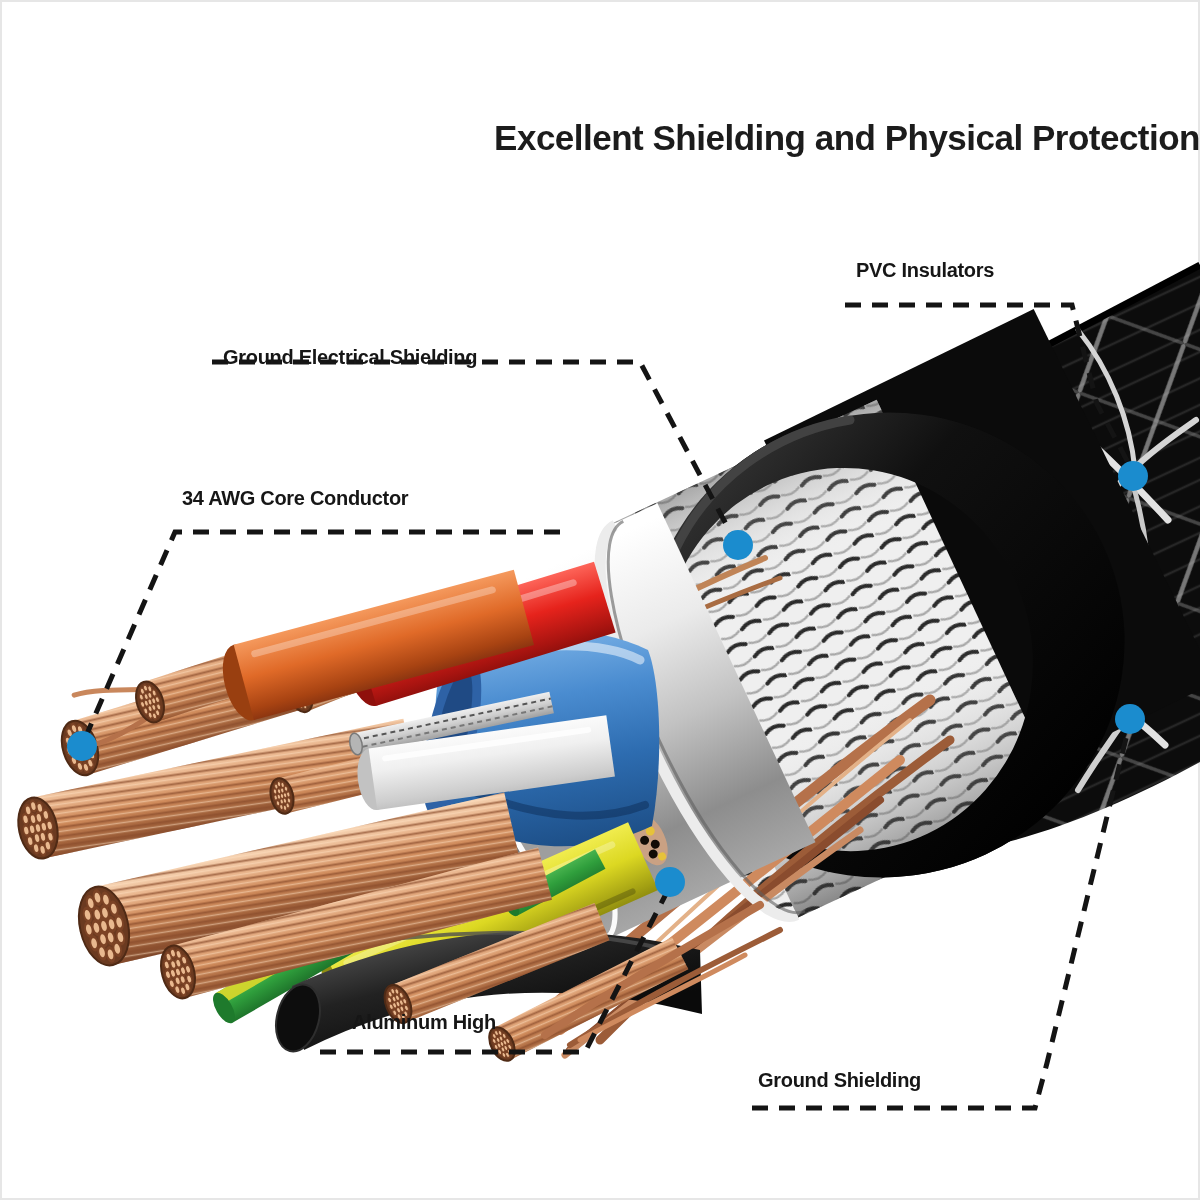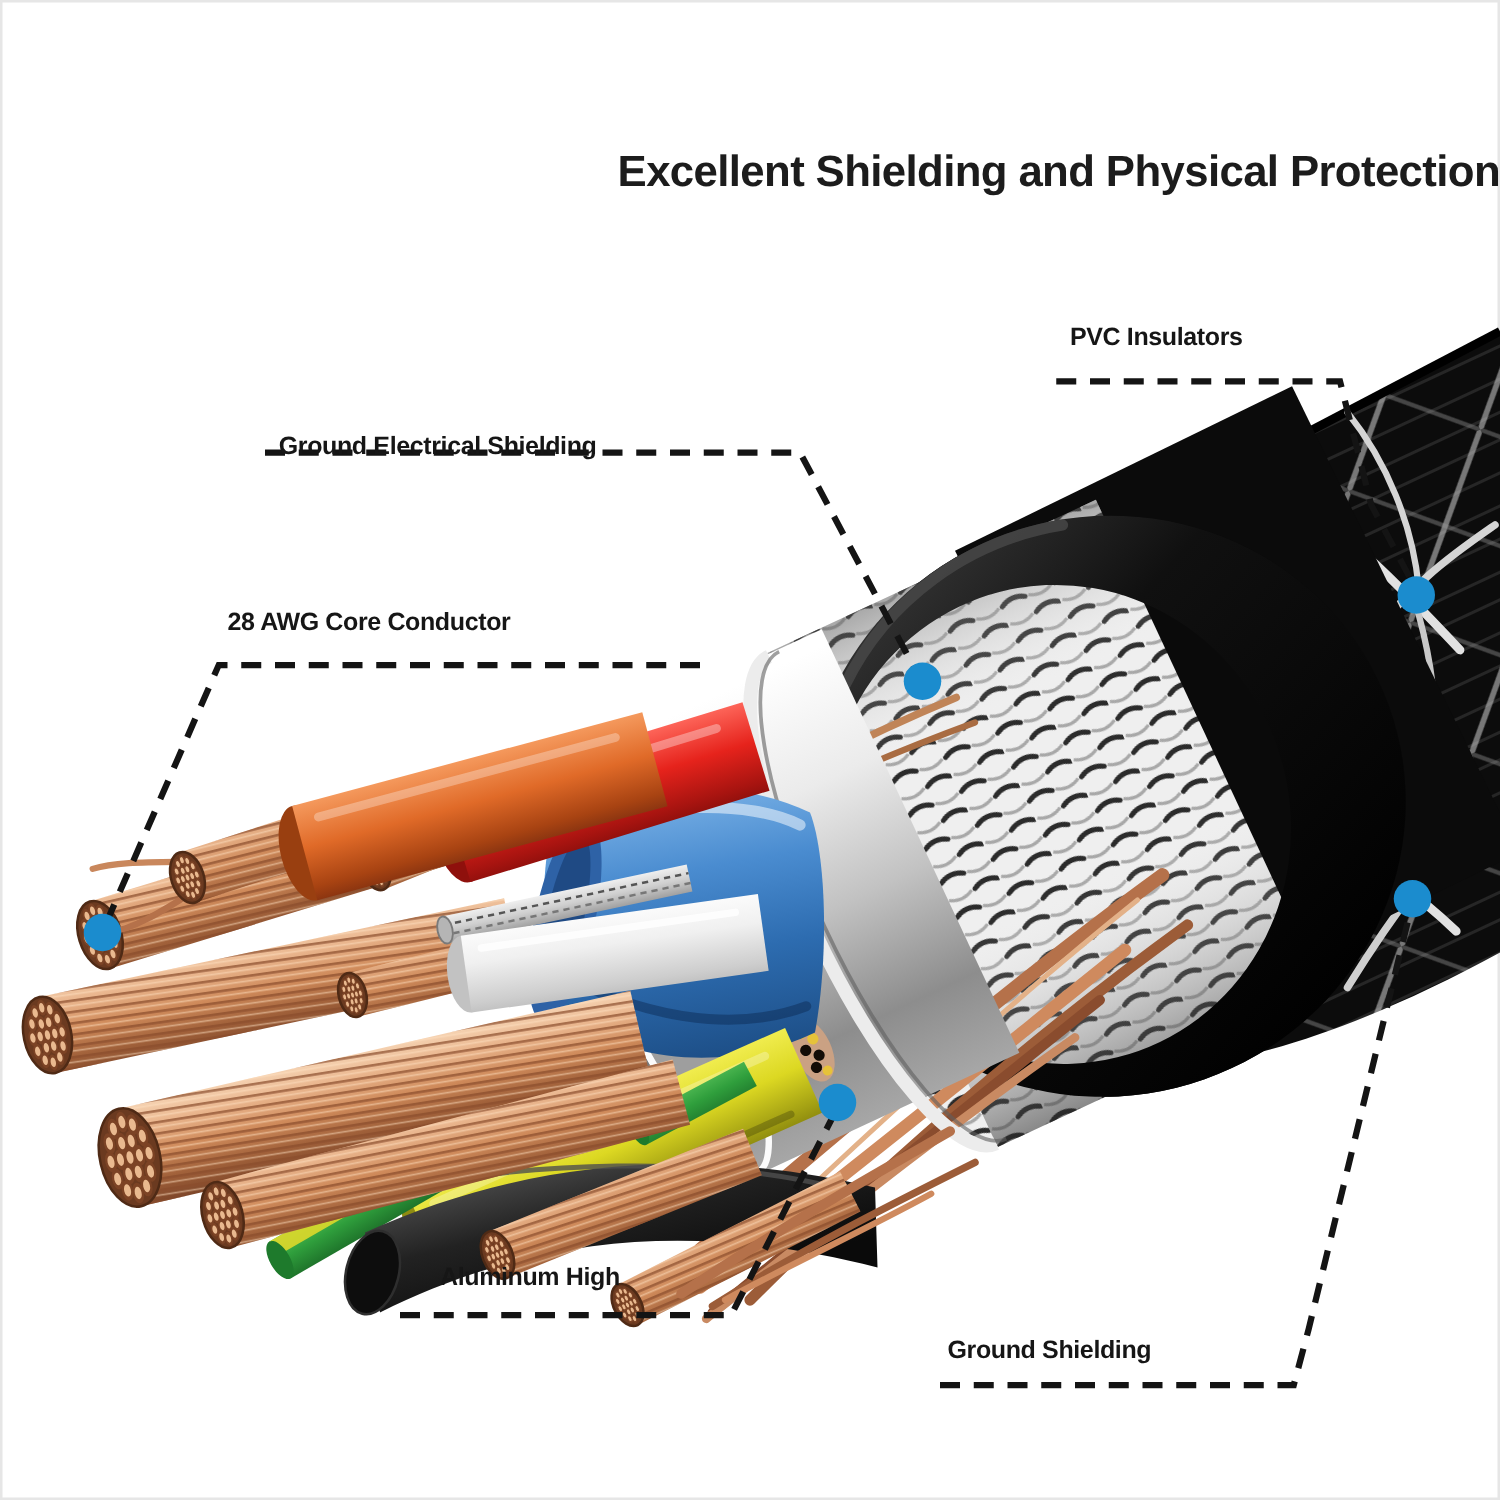--- a/index.html
+++ b/index.html
@@ -358,17 +358,17 @@
   <circle cx="1133" cy="476" r="15" fill="#1b8cce"></circle>
   <circle cx="1130" cy="719" r="15" fill="#1b8cce"></circle>
   <circle cx="670" cy="882" r="15" fill="#1b8cce"></circle>
 </g>
 </svg>
 
 <div class="subtitle">Excellent Shielding and Physical Protection</div>
 
 <div class="callout-label" id="lbl-ground">Ground Electrical Shielding</div>
 <div class="callout-label" id="lbl-pvc">PVC Insulators</div>
-<div class="callout-label" id="lbl-awg">28 AWG Core Conductor</div>
+<div class="callout-label" id="lbl-awg">34 AWG Core Conductor</div>
 <div class="callout-label" id="lbl-foil">Aluminum High</div>
 <div class="callout-label" id="lbl-braided">Ground Shielding</div>
 
 </div>
 
 </body></html>

